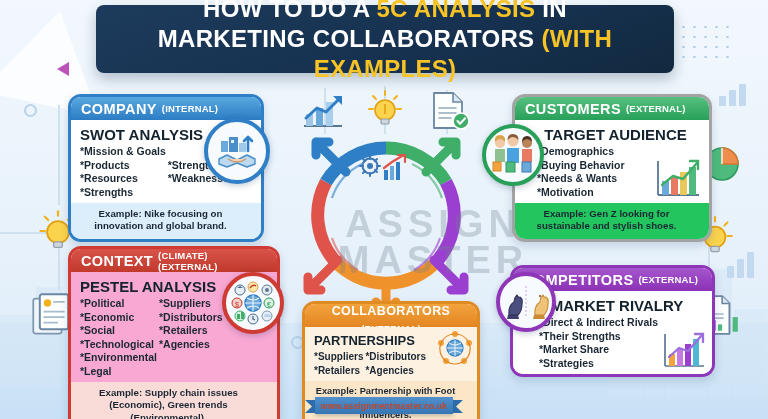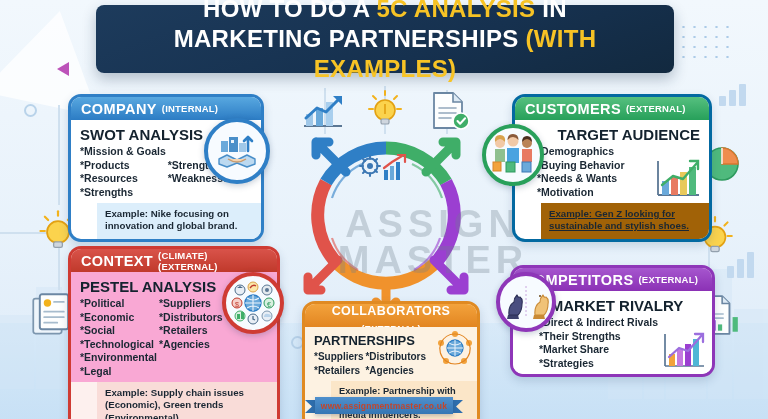--- a/index.html
+++ b/index.html
@@ -91,31 +91,31 @@
   }
   .card-head .h-main { font-size: 14.5px; font-weight: bold; letter-spacing: .4px; }
   .card-head .h-sub  { font-size: 9.5px; font-weight: bold; letter-spacing: .2px; }
   .card-body { padding: 6px 9px 4px 9px; position: relative; }
   .card-title { font-size: 15px; font-weight: bold; color: #14222e; margin-bottom: 2px; }
   .bullets { display: flex; gap: 2px; }
   .bullets ul { list-style: none; }
   .bullets li { font-size: 10.5px; font-weight: bold; color: #1a2733; line-height: 13.5px; white-space: nowrap; }
   .example {
     font-size: 9.7px; font-weight: bold; line-height: 12.4px;
-    text-align: left; padding: 5px 19px 6px 8px; color: #1a2733; margin-left: 26px;
+    text-align: center; padding: 5px 19px 6px 8px; color: #1a2733;
   }
 
   
   #card-company { left: 68px; top: 94px; width: 196px; border: 3px solid #2f7fc6; background: #ffffff; }
   #card-company .card-head { background: linear-gradient(180deg, #58a8e0, #2c7cc4); }
   #card-company .example { background: #dceefb; }
   
-  #card-customers { left: 512px; top: 94px; width: 200px; border: 3px solid #0369a1; background: #ffffff; }
+  #card-customers { left: 512px; top: 94px; width: 200px; border: 3px solid #a3a3a3; background: #ffffff; }
   #card-customers .card-head { background: linear-gradient(180deg, #56c07f, #27a05a); }
-  #card-customers .example { background: #a16207; text-decoration: underline; }
+  #card-customers .example { background: #22c55e; }
   
   #card-context { left: 68px; top: 246px; width: 212px; border: 3px solid #cf3b33; background: #fdf0ee; }
   #card-context .card-head { background: linear-gradient(180deg, #d9534a, #c0392b); }
   #card-context .example { background: #f9dcd8; }
   
   #card-collab { left: 302px; top: 301px; width: 178px; border: 3px solid #e08a22; background: #fdf2e2; }
   #card-collab .card-head { background: linear-gradient(180deg, #f3a33c, #e28521); flex-direction: column; }
   #card-collab .example { background: #fbe6c8; }
   
   #card-competitors { left: 510px; top: 265px; width: 205px; border: 3px solid #8e36b8; background: #faf3fd; }
@@ -313,21 +313,21 @@
   </g>
   <rect x="10" y="30" width="4" height="7" fill="#ef8d4e"></rect>
   <rect x="16" y="27" width="4" height="10" fill="#9b6ede"></rect>
   <rect x="22" y="31" width="4" height="6" fill="#4fba7d"></rect>
   <rect x="36" y="24" width="5" height="14" fill="#4fba7d"></rect>
 </svg>
 
 <div class="title-wrap">
   <div class="title">
     <span>HOW TO DO A </span><span class="hi">5C ANALYSIS</span><span> IN</span><br>
-    <span>MARKETING PARTNERSHIPS </span><span class="hi">(WITH EXAMPLES)</span>
+    <span>MARKETING COLLABORATORS </span><span class="hi">(WITH EXAMPLES)</span>
   </div>
 </div>
 
 <svg style="position:absolute; left:288px; top:120px;" width="196" height="196" viewBox="0 0 196 196">
 
   <g fill="none" stroke-width="13" stroke-linecap="butt">
     <path d="M98 28 A70 70 0 0 1 158 62" stroke="#3fae68"></path>
     <path d="M158 62 A70 70 0 0 1 150 140" stroke="#9b3fd1"></path>
     <path d="M150 140 A70 70 0 0 1 46 140" stroke="#f0922c"></path>
     <path d="M46 140 A70 70 0 0 1 38 62" stroke="#e0534a"></path>
@@ -409,21 +409,21 @@
     <path d="M13 30 q9 6 18 0" fill="#f3d3b0" stroke="#c89a6d" stroke-width="1.5"></path>
   </svg>
 </div>
 
 <div class="card" id="card-customers">
   <div class="card-head">
     <span class="h-main">CUSTOMERS</span>
     <span class="h-sub">(EXTERNAL)</span>
   </div>
   <div class="card-body" style="padding-left:16px;">
-    <div class="card-title" style="text-align:right;">TARGET AUDIENCE</div>
+    <div class="card-title" style="text-align:center;">TARGET AUDIENCE</div>
     <div class="bullets" style="padding-left:6px;">
       <ul>
         <li>*Demographics</li>
         <li>*Buying Behavior</li>
         <li>*Needs &amp; Wants</li>
         <li>*Motivation</li>
       </ul>
     </div>
     <svg style="position:absolute; right:6px; bottom:2px;" width="50" height="44" viewBox="0 0 50 44">
       <path d="M5 38 H46 M5 38 V4" stroke="#5b7794" stroke-width="1.8" fill="none"></path>

